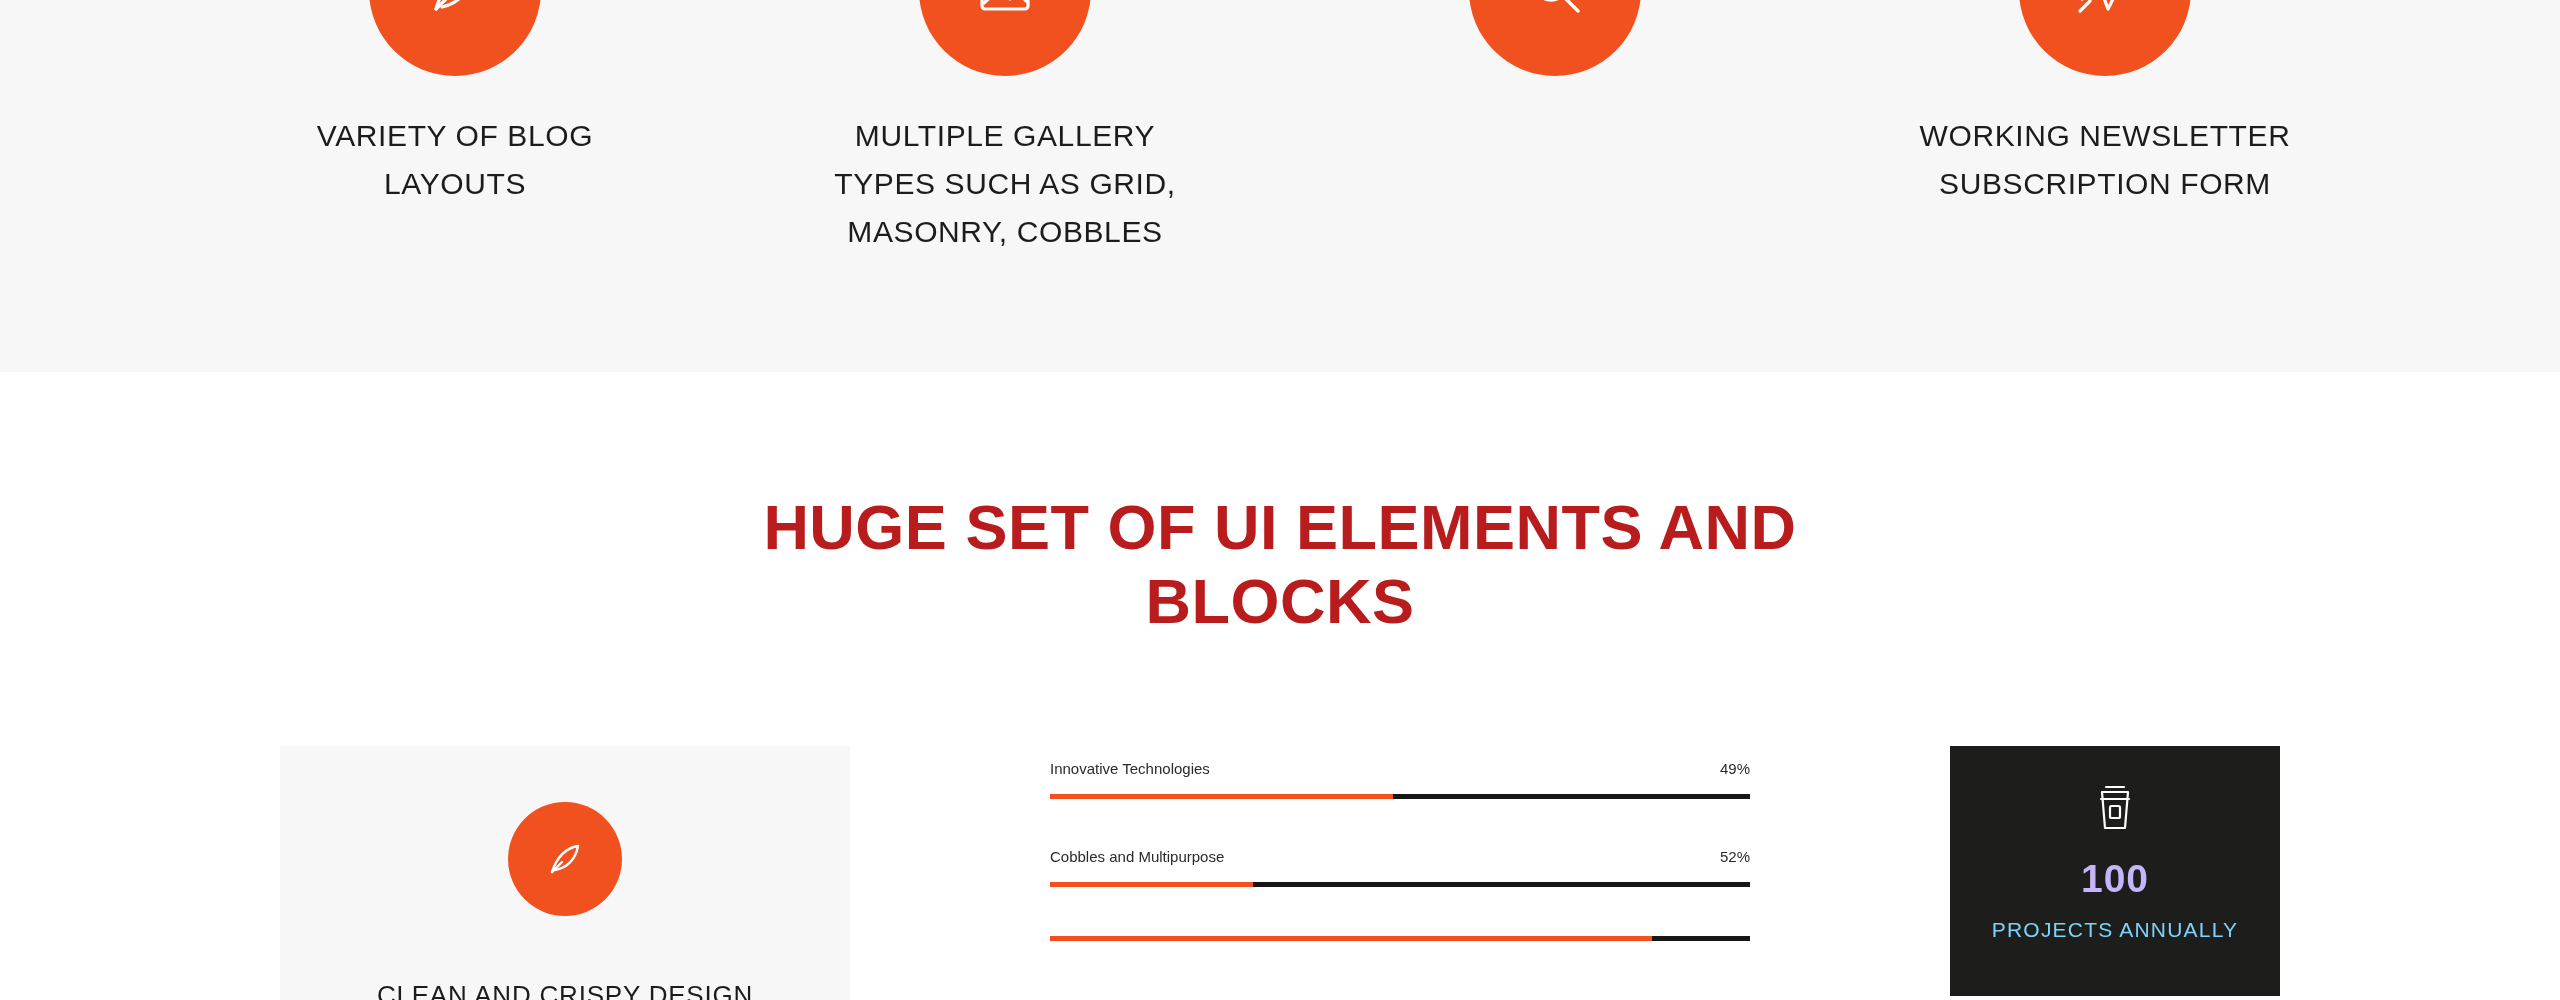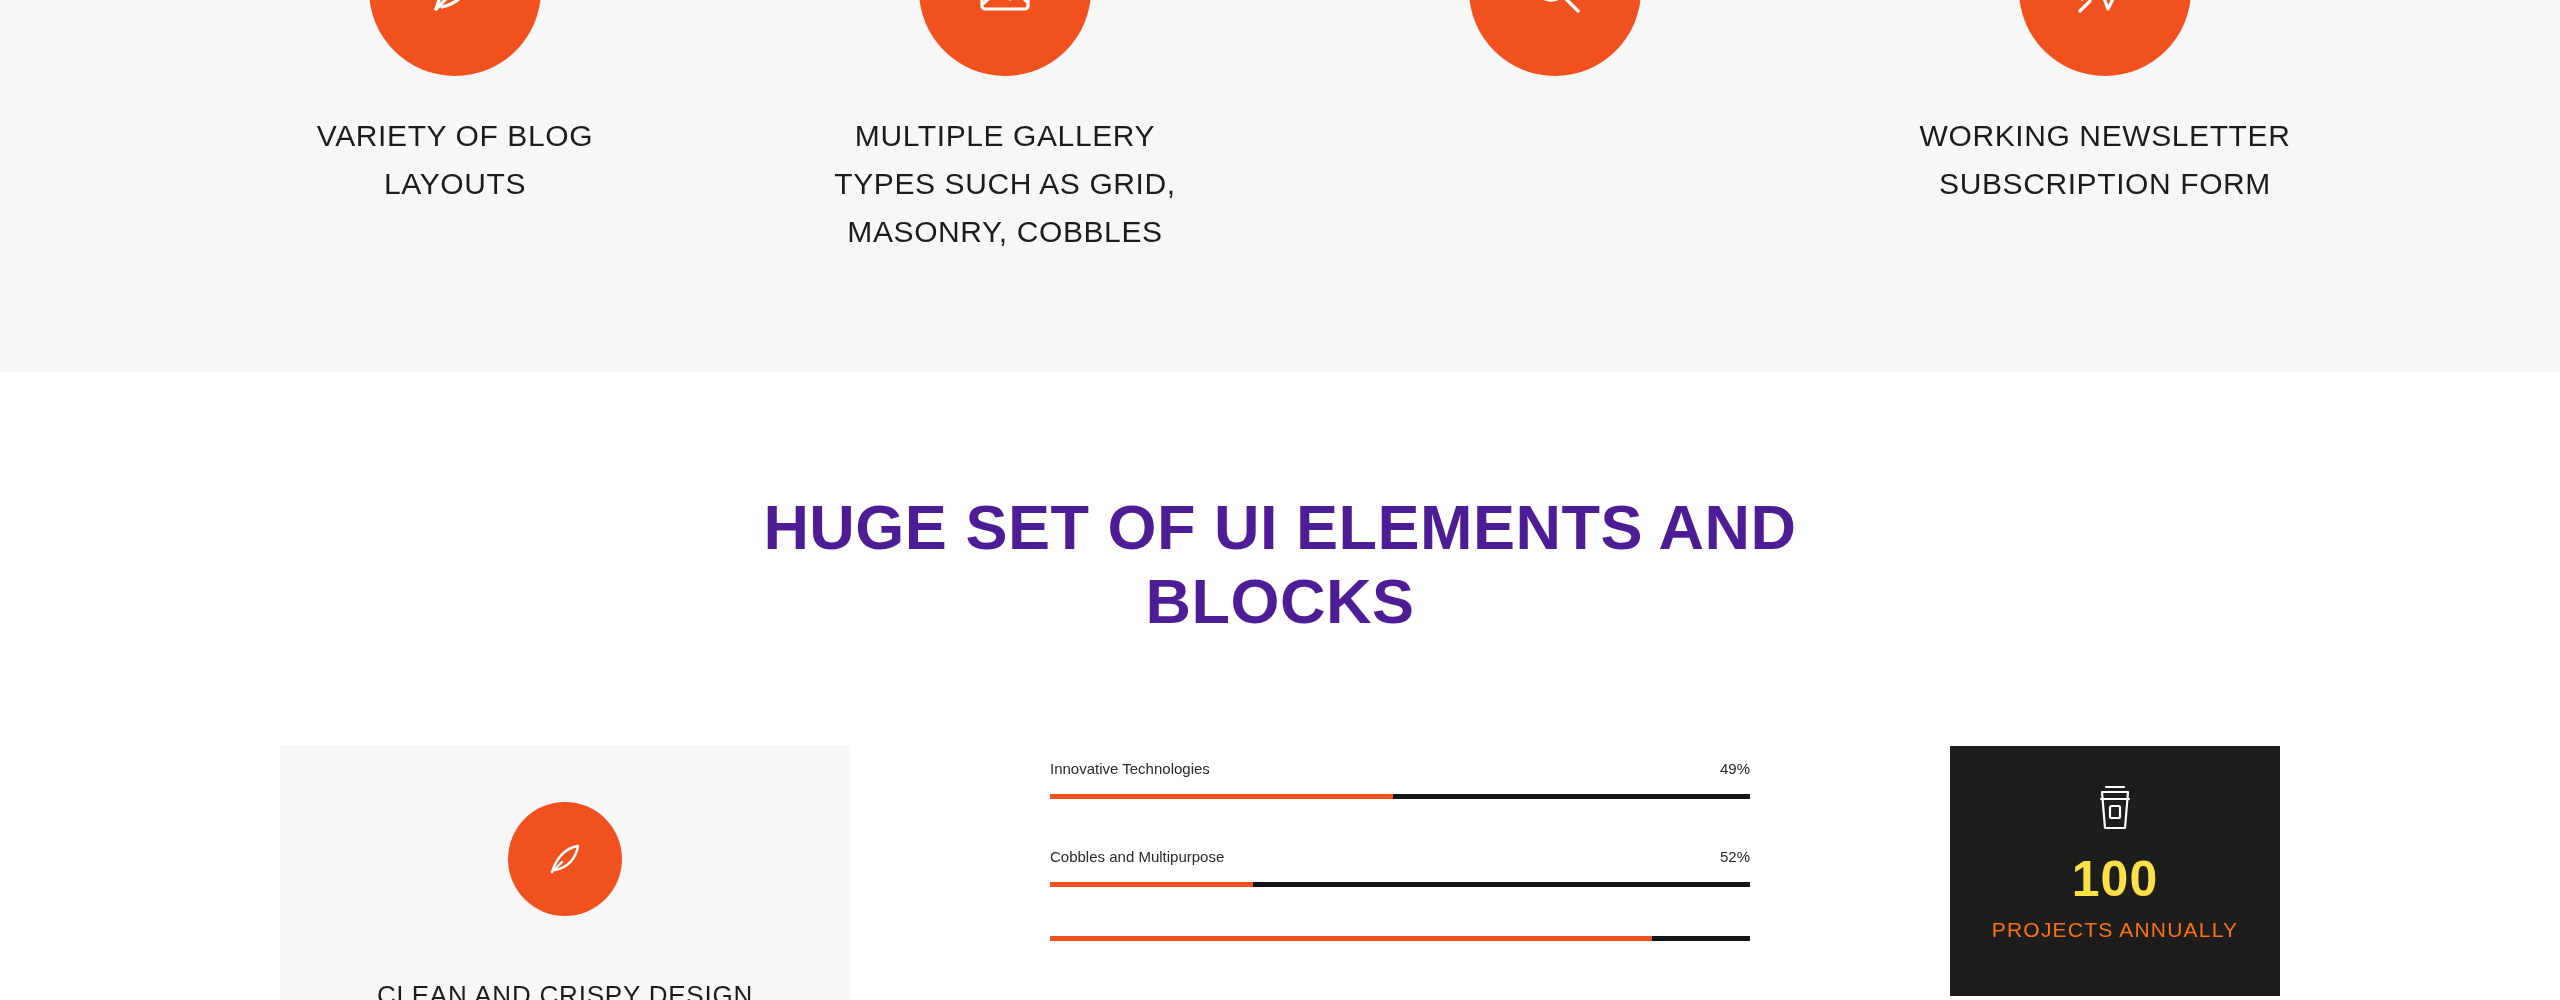--- a/index.html
+++ b/index.html
@@ -64,21 +64,21 @@
     width: 2560px;
     background: #ffffff;
     padding-top: 118px;
   }
   .section-heading {
     text-align: center;
     font-size: 63px;
     line-height: 74px;
     font-weight: bold;
     letter-spacing: 0.5px;
-    color: #4c1d95;
+    color: #b91c1c;
     text-transform: uppercase;
     max-width: 1200px;
     margin: 0 auto;
   }
 
   .content-row {
     position: relative;
     left: 50%;
     transform: translateX(-50%);
     width: 2000px;
@@ -151,32 +151,32 @@
     background: #1d1d1b;
     display: flex;
     flex-direction: column;
     align-items: center;
     justify-content: flex-start;
     padding-top: 34px;
     color: #ffffff;
   }
   .counter-icon { margin-bottom: 10px; }
   .counter-number {
-    font-size: 50px;
+    font-size: 39px;
     font-weight: bold;
-    color: #fde047;
+    color: #c4b5fd;
     letter-spacing: 1px;
     line-height: 62px;
   }
   .counter-label {
     margin-top: 8px;
     font-size: 21px;
     letter-spacing: 1.2px;
     text-transform: uppercase;
-    color: #f97316;
+    color: #7dd3fc;
   }
 </style>
 </head>
 <body>
 
 <section class="features-band">
   <div class="features-row">
 
     <div class="feature-item">
       <div class="feature-circle">

